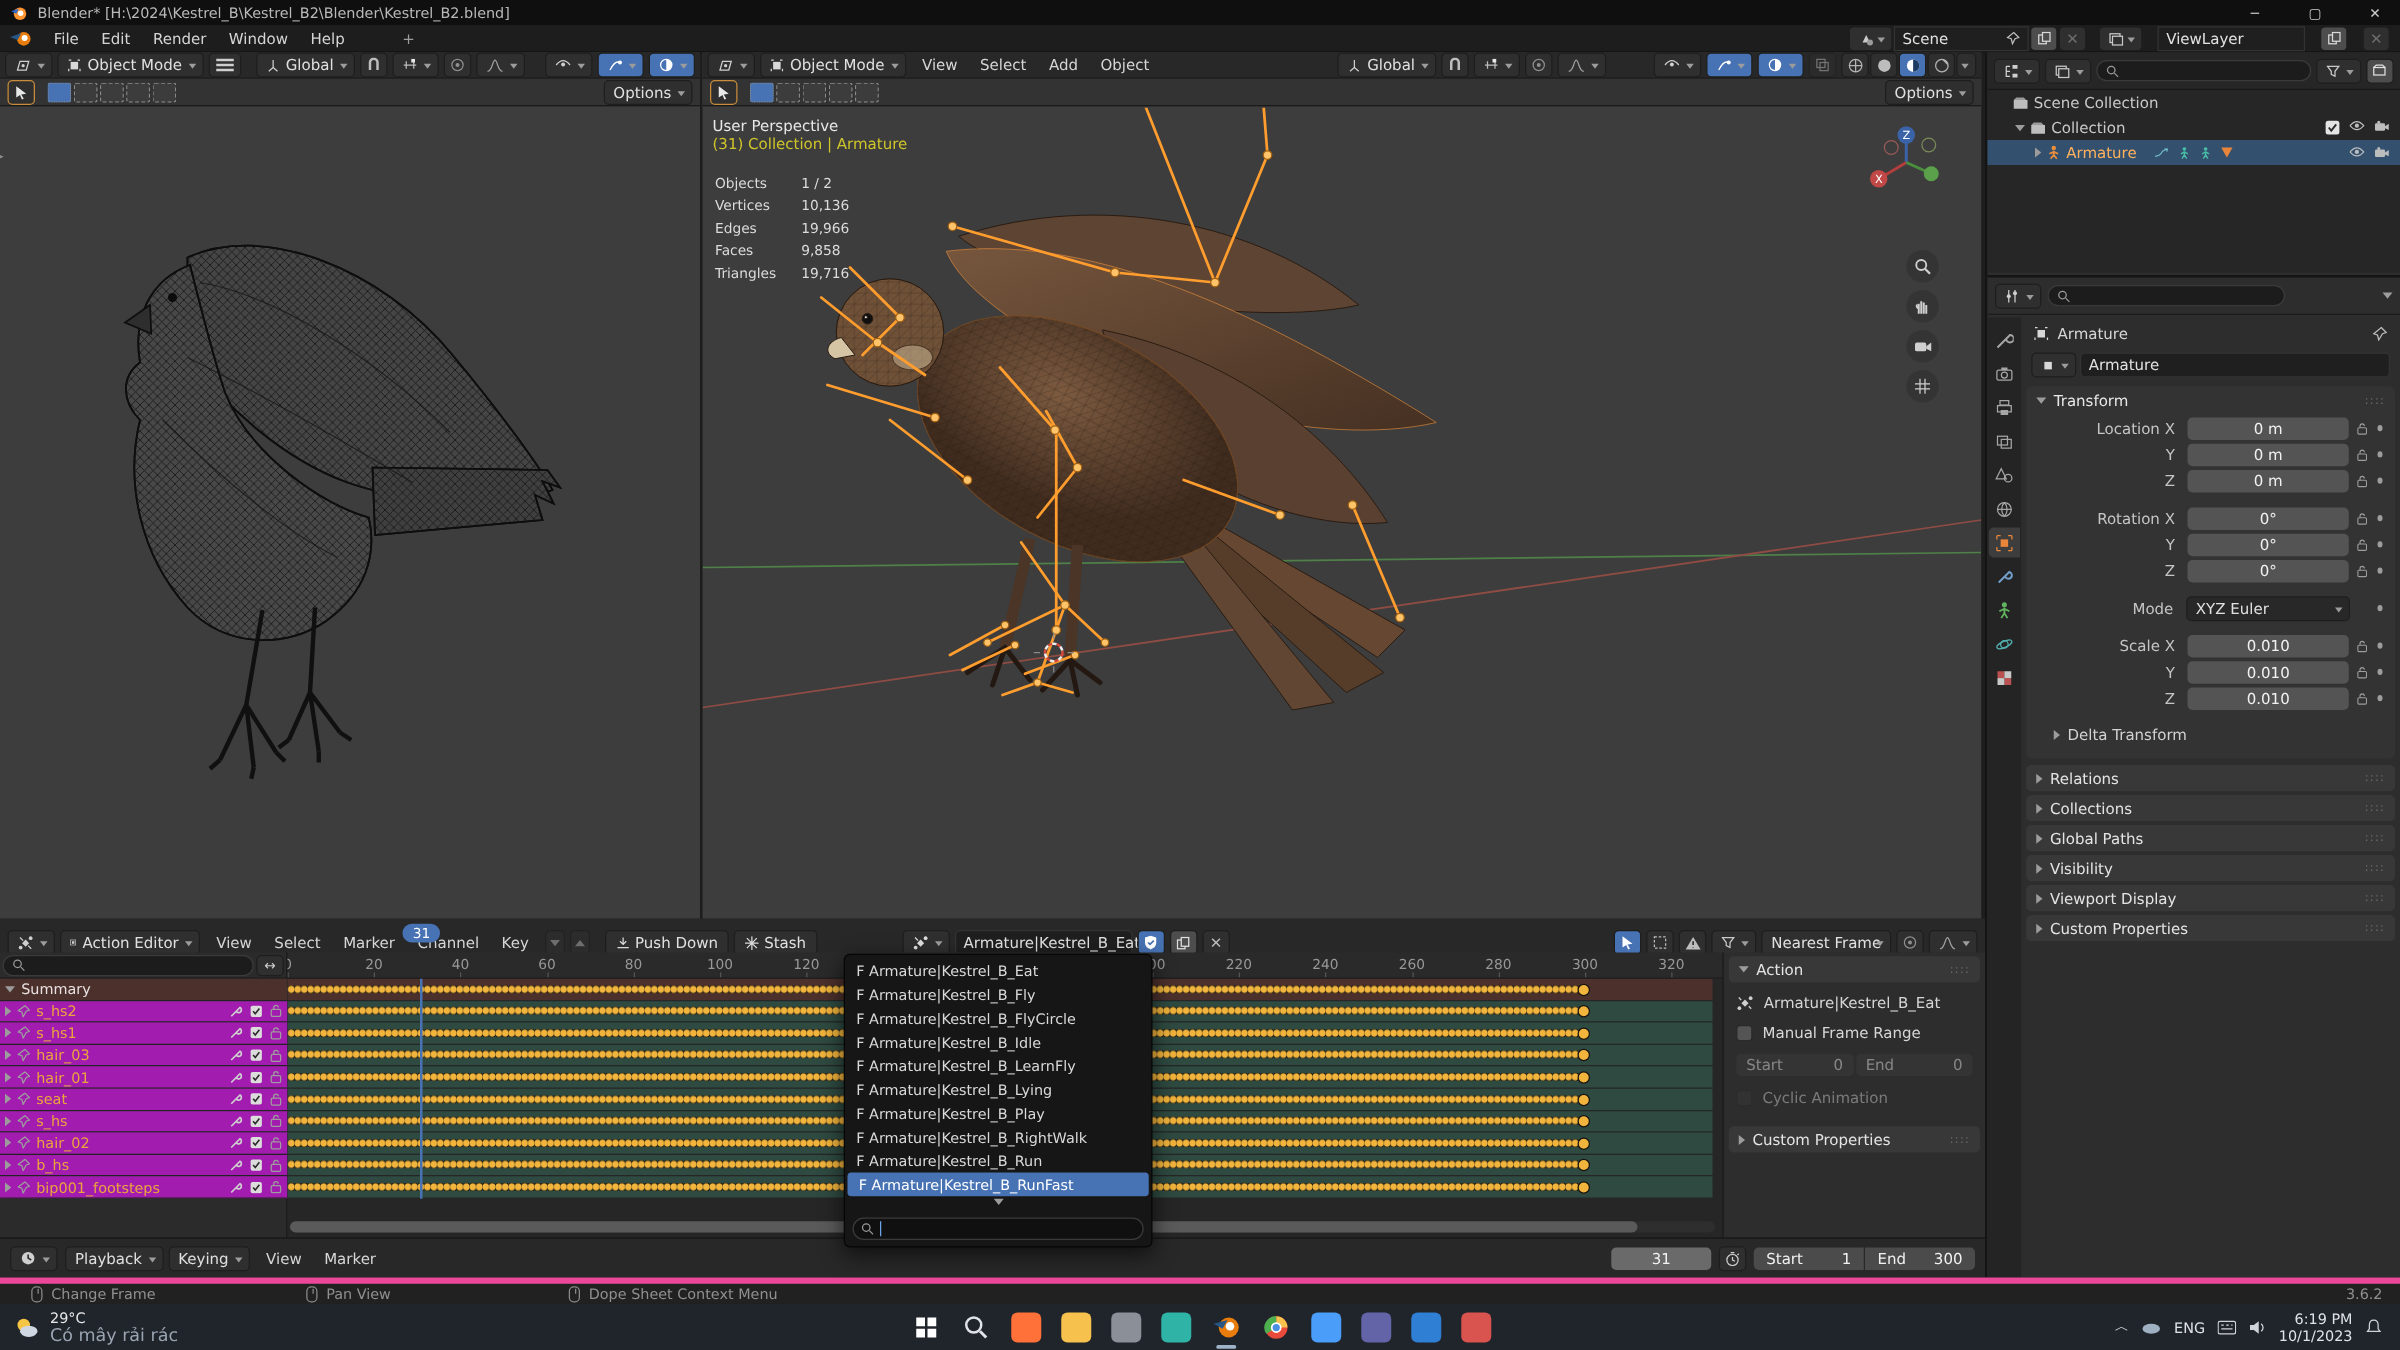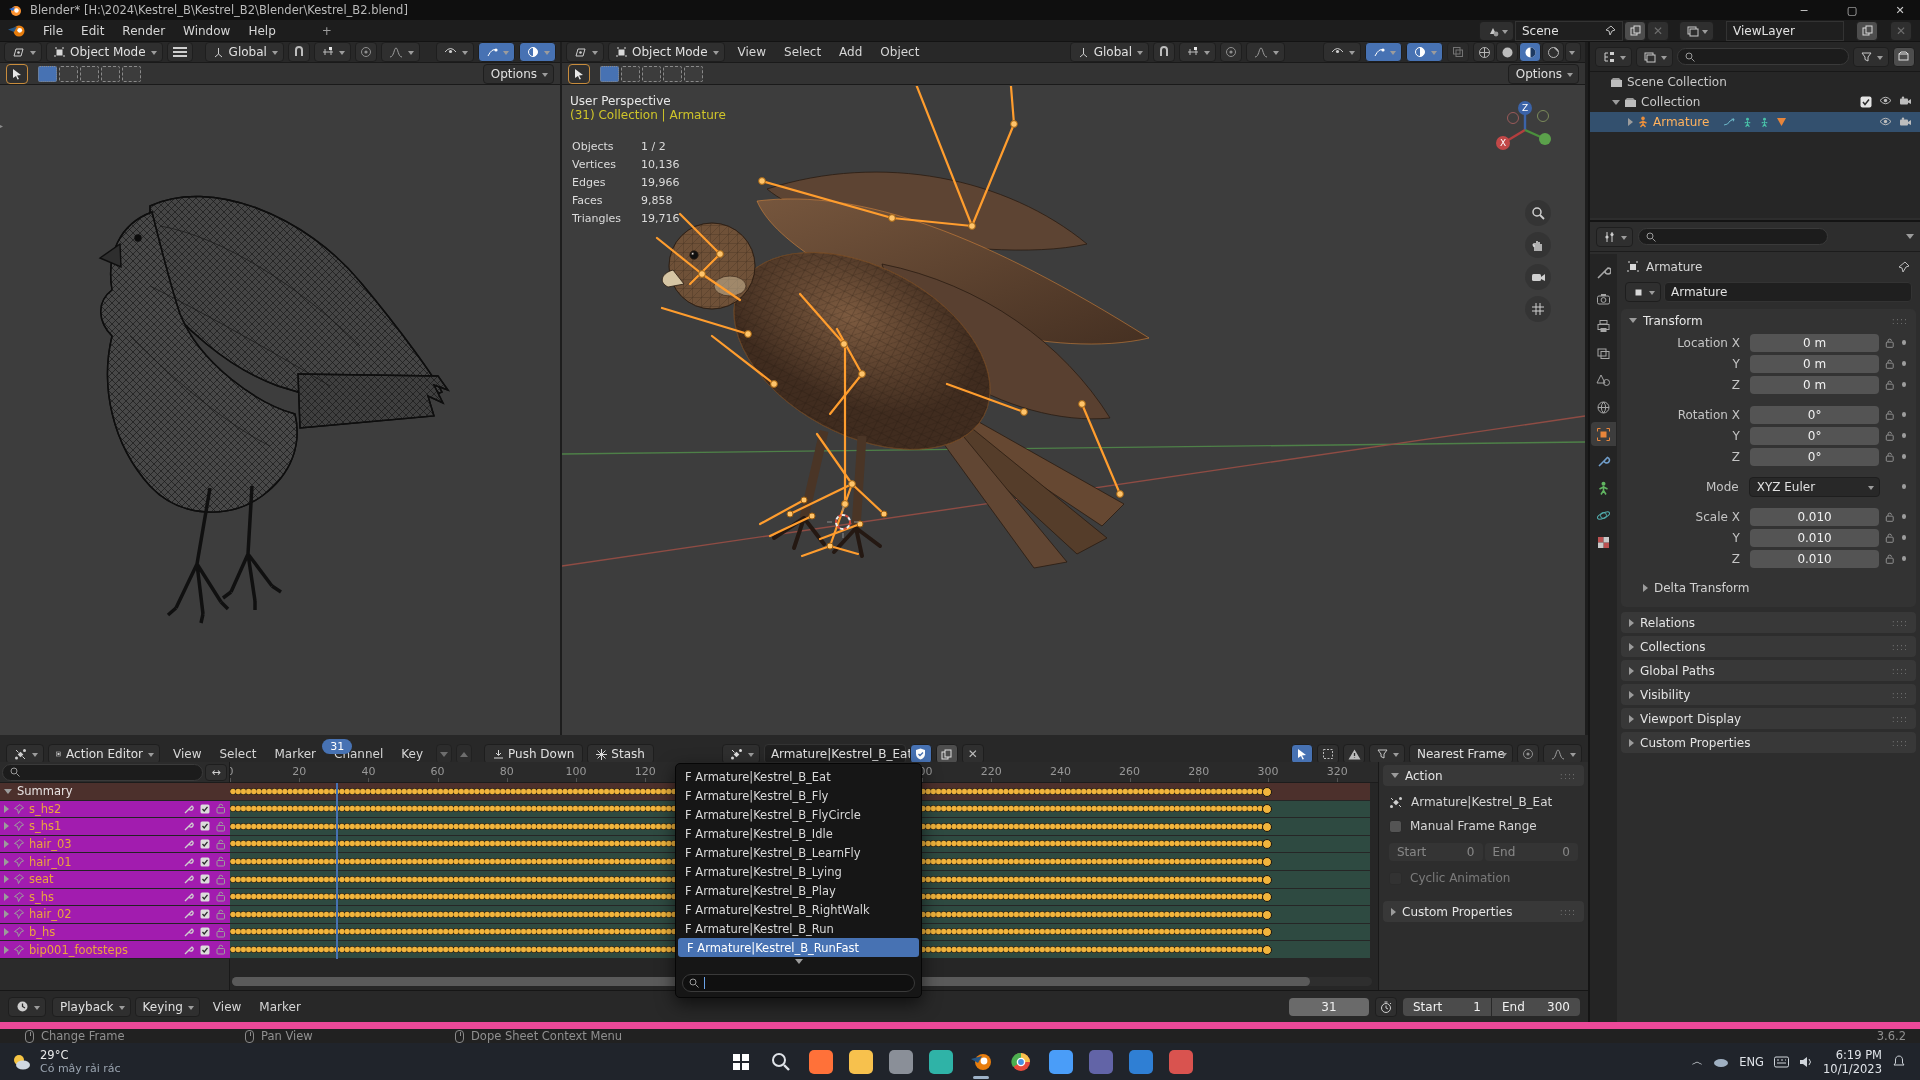--- a/index.html
+++ b/index.html
@@ -82,21 +82,21 @@
   #ds-hscroll div { position:absolute; left:0; top:0; height:9px; width:1078px; background:#5a5a5a; border-radius:5px; }
   
   #action-dd { position:absolute; left:675px; top:28px; width:247px; height:235px; background:#161616; border:1px solid #060606; border-radius:5px; box-shadow:0 6px 18px rgba(0,0,0,.6); z-index:50; padding-top:3px; }
   .dd-item { height:19px; display:flex; align-items:center; padding:0 9px; color:#d9d9d9; font-size:11.5px; white-space:nowrap; }
   .dd-item.sel { background:#4772b3; border-radius:3px; margin:0 2px; color:#fff; }
   #dd-search { position:absolute; left:6px; bottom:5px; right:6px; height:18px; background:#101010; border:1px solid #3a3a3a; border-radius:9px; display:flex; align-items:center; padding:0 6px; gap:5px; }
   .caret { width:1px; height:12px; background:#6aa3e8; }
   
   #timeline { left:0; top:990px; width:1588px; height:32px; background:#282828; border-top:1px solid #161616; display:flex; align-items:center; gap:6px; padding:0 8px; }
   
-  #statusbar { left:0; top:1022px; width:1920px; height:21px; background:#212121; border-top:7px solid #ec4899; display:flex; align-items:center; color:#909090; font-size:11.5px; }
+  #statusbar { left:0; top:1022px; width:1920px; height:21px; background:#212121; border-top:5px solid #ec4899; display:flex; align-items:center; color:#909090; font-size:11.5px; }
   .mouseico { width:9px; height:13px; border:1px solid #8a8a8a; border-radius:4px; position:relative; margin-right:7px; }
   .mouseico::after { content:''; position:absolute; left:3.5px; top:1px; width:1px; height:4px; background:#8a8a8a; }
   
   #taskbar { left:0; top:1043px; width:1920px; height:37px; background:#20242b; display:flex; align-items:center; }
   .tb-ico { width:24px; height:24px; border-radius:5px; margin:0 8px; position:relative; }
   .tb-ico.active::after { content:''; position:absolute; left:4px; bottom:-5px; width:16px; height:3px; border-radius:2px; background:#9fb3c8; }
   
   .hamb { width:14px; height:10px; border-top:2px solid #cfcfcf; border-bottom:2px solid #cfcfcf; position:relative; }
   .hamb::after { content:''; position:absolute; left:0; top:2px; width:14px; height:2px; background:#cfcfcf; }
   .search-field { display:flex; align-items:center; gap:5px; background:#1c1c1c; border:1px solid #3a3a3a; border-radius:9px; height:17px; padding:0 7px; color:#9a9a9a; }
@@ -1429,21 +1429,21 @@
   </div>
 
   <div id="taskbar" class="abs">
     <div class="row" style="gap:8px;padding-left:10px;width:230px">
       <svg width="22" height="22" viewBox="0 0 22 22">
           <circle cx="9" cy="9" r="5" fill="#f6c544"></circle>
           <ellipse cx="13" cy="14" rx="7" ry="4.5" fill="#cfd8e2"></ellipse>
         </svg>
       <div>
         <div style="color:#e8e8e8;font-size:11.5px">29°C</div>
-        <div style="color:#9aa4b0;font-size:11px">Có mây rải rác</div>
+        <div style="color:#9aa4b0;font-size:14px">Có mây rải rác</div>
       </div>
     </div>
     <div class="grow"></div>
     <div id="tb-icons" class="row">
         <div class="tb-ico">
           <svg width="24" height="24" viewBox="0 0 24 24">
             <rect x="4" y="4" width="7" height="7" fill="#fff"></rect>
             <rect x="13" y="4" width="7" height="7" fill="#fff"></rect>
             <rect x="4" y="13" width="7" height="7" fill="#fff"></rect>
             <rect x="13" y="13" width="7" height="7" fill="#fff"></rect>

